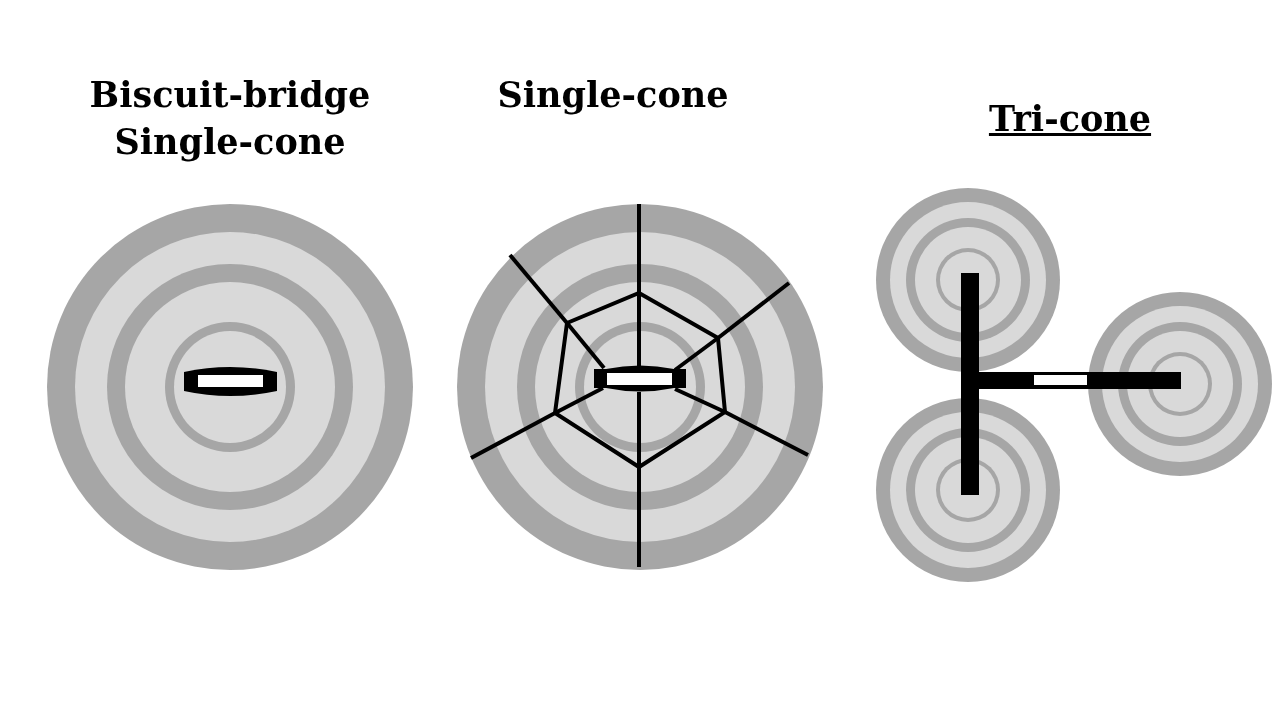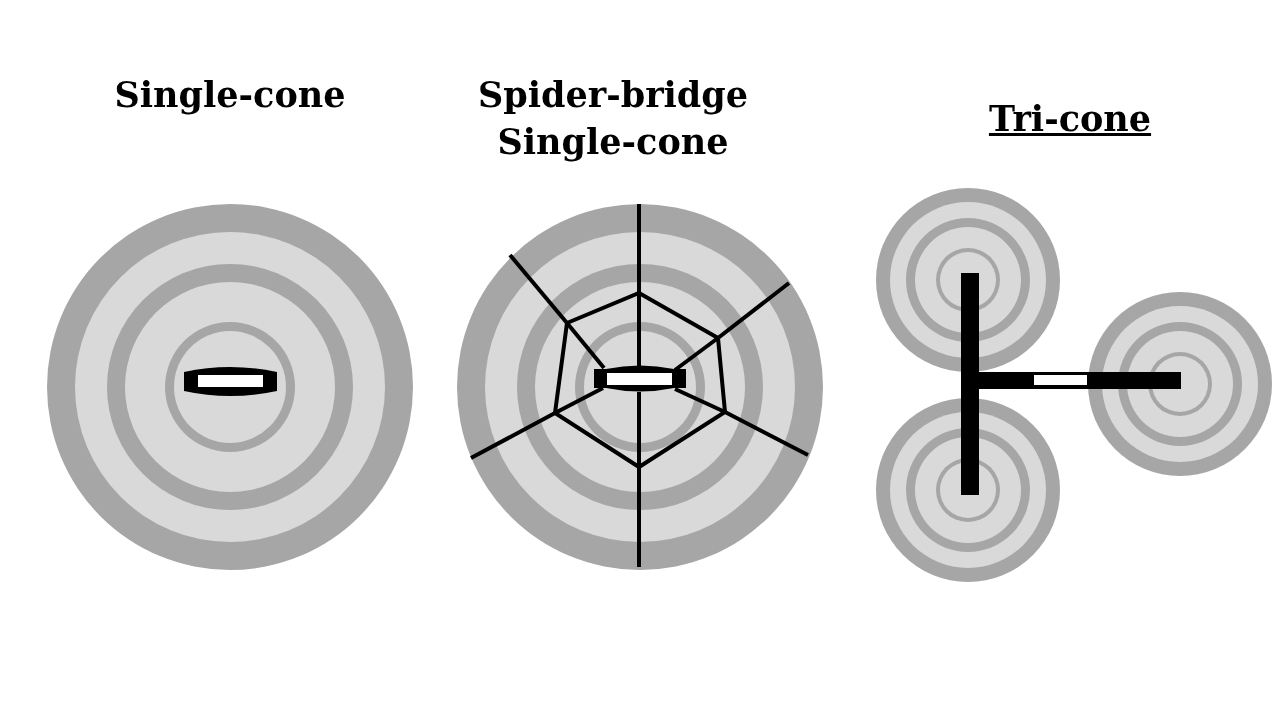--- a/index.html
+++ b/index.html
@@ -16,24 +16,24 @@
     }
     #title-biscuit { left: 30px; width: 400px; top: 71px; }
     #title-spider { left: 413px; width: 400px; top: 71px; }
     #title-tricone { left: 870px; width: 400px; top: 95px; text-decoration: underline; }
     svg { position: absolute; left: 0; top: 0; }
   </style>
 </head>
 <body>
 
 <div class="title" id="title-biscuit">
+  <div>Biscuit-bridge</div>
   <div>Single-cone</div>
 </div>
 <div class="title" id="title-spider">
-  <div>Spider-bridge</div>
   <div>Single-cone</div>
 </div>
 <div class="title" id="title-tricone">
   <div>Tri-cone</div>
 </div>
 
 <svg width="1280" height="720" viewBox="0 0 1280 720">
   <defs>
     <g id="big-cone">
       <circle r="183" fill="#a6a6a6"></circle>

